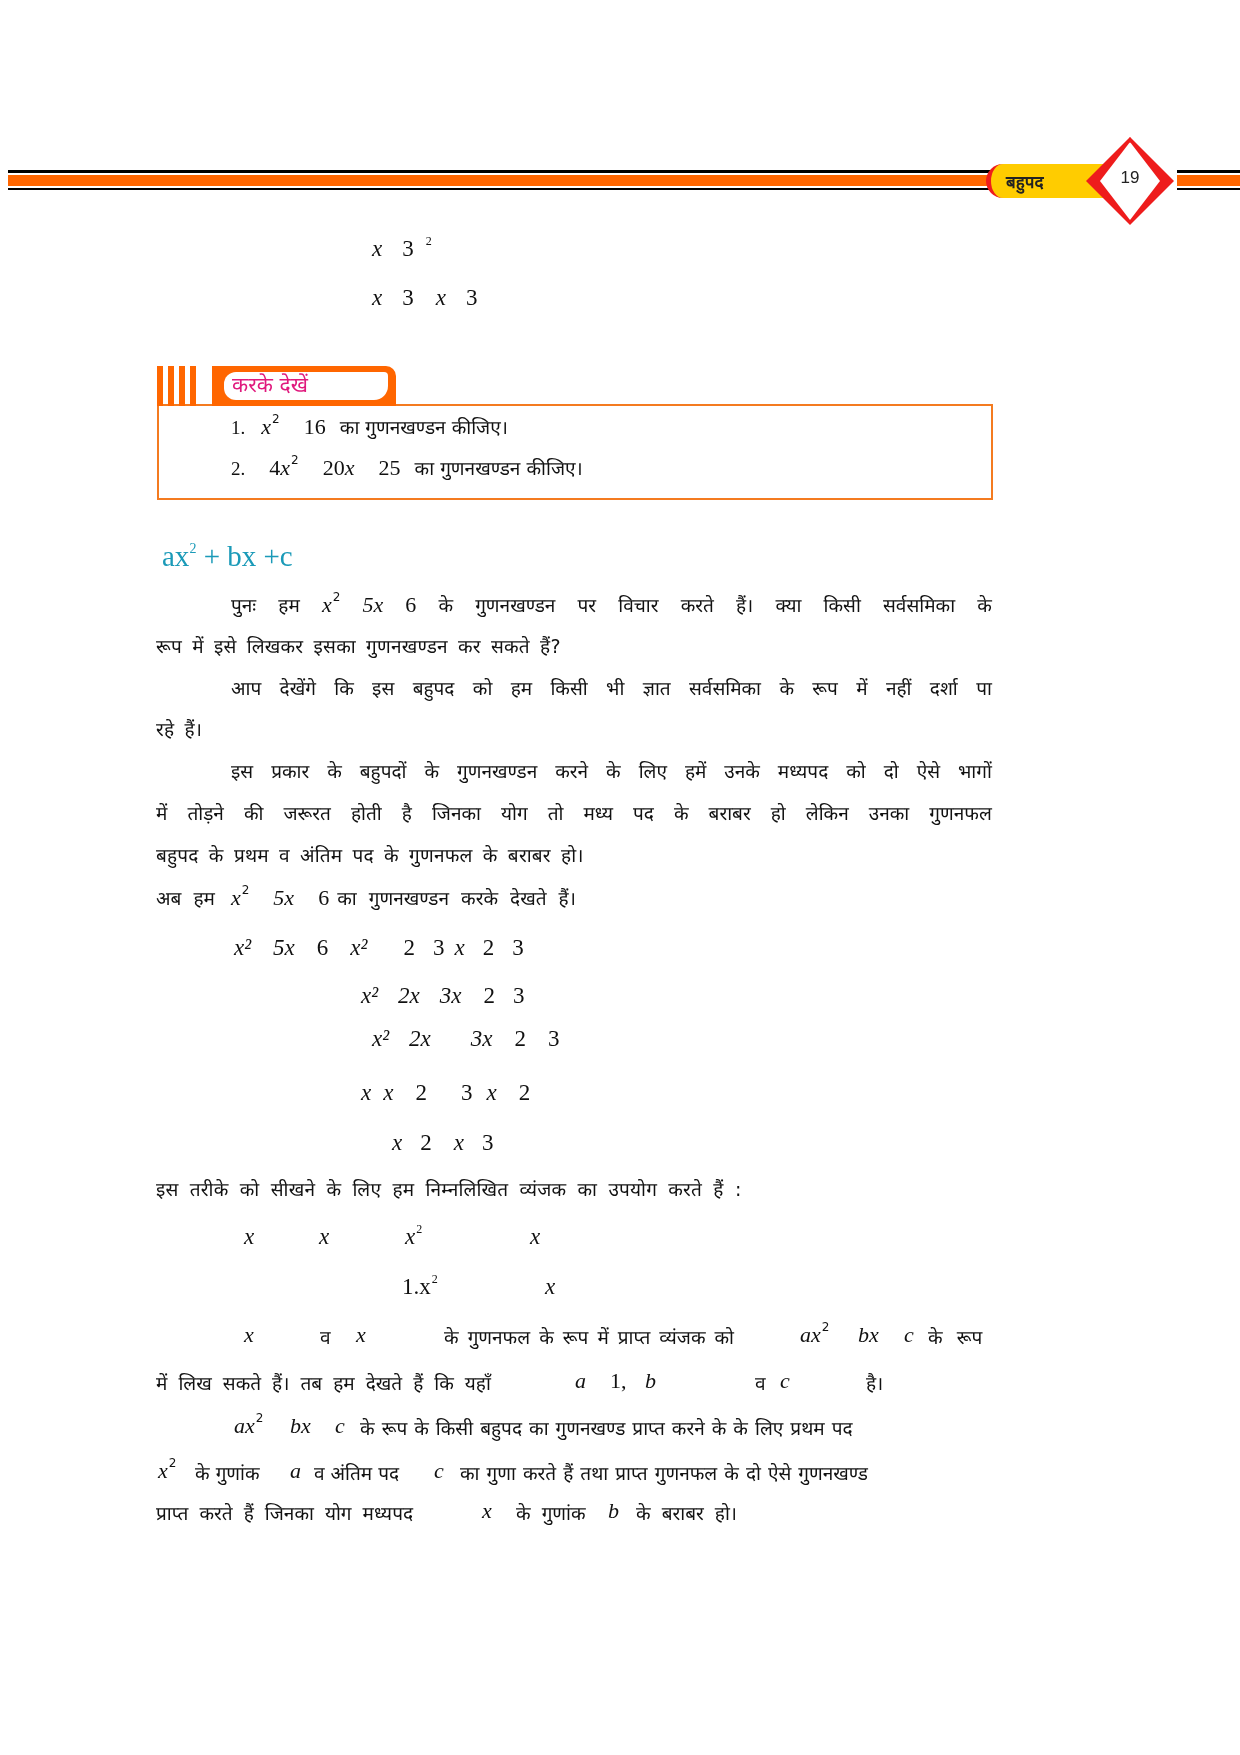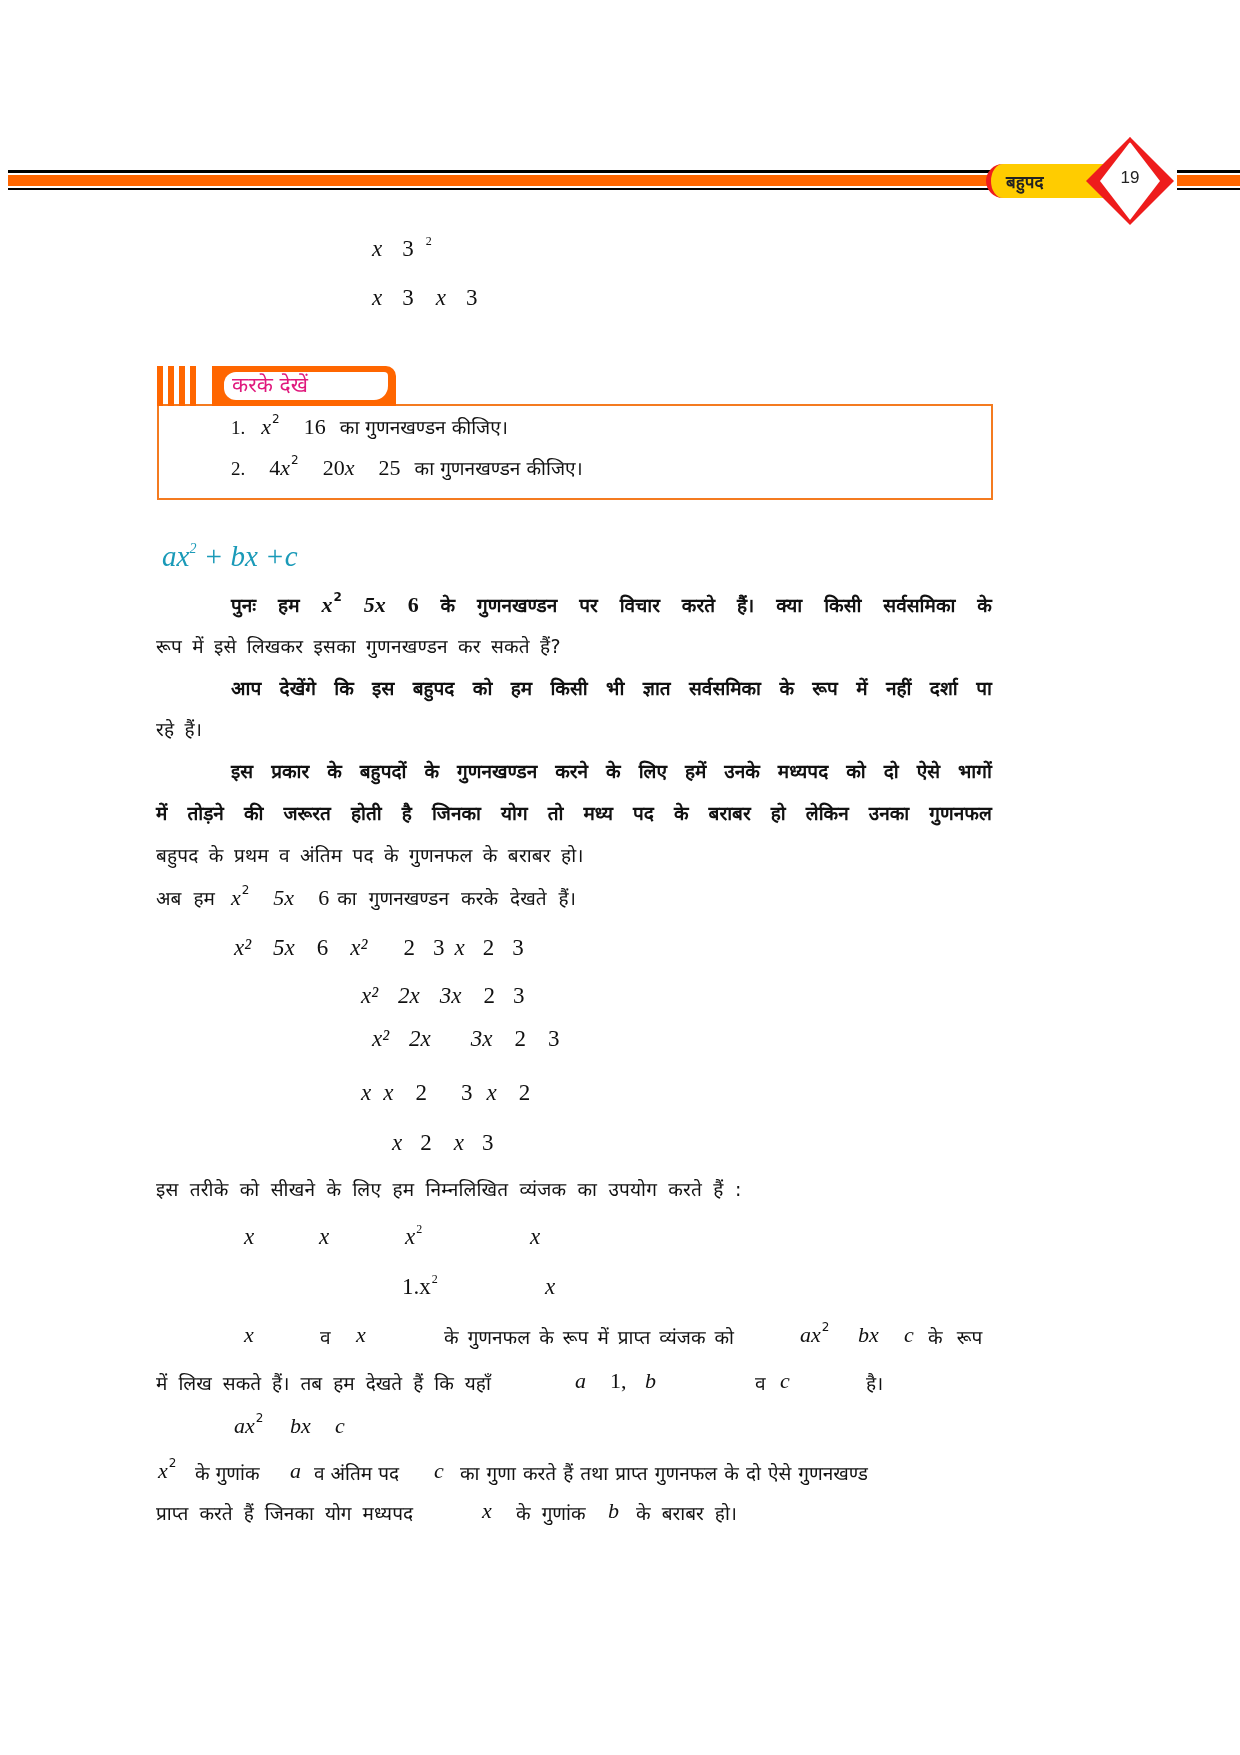--- a/index.html
+++ b/index.html
@@ -4,21 +4,21 @@
 <style>
   html, body { margin: 0; padding: 0; background: #ffffff; }
   body { width: 1240px; height: 1755px; position: relative; overflow: hidden;
          font-family: "DejaVu Sans", sans-serif; color: #111; }
   .abs { position: absolute; white-space: nowrap; }
   .math { font-family: "Liberation Serif", serif; font-size: 23px; }
   .math i { font-style: italic; }
   .sup { font-size: 12px; position: relative; top: -11px; margin-left: 1px; }
   .hi { font-family: "DejaVu Sans", sans-serif; font-size: 19px; letter-spacing: 0.2px; }
   .line { position: absolute; left: 156px; width: 836px; white-space: nowrap; display: flex;
-          justify-content: space-between; align-items: flex-end; font-size: 19px; font-weight: bold; }
+          justify-content: space-between; align-items: flex-end; font-size: 19px; }
   .line.indent { left: 231px; width: 761px; }
   .line span { display: inline-block; }
   .m { font-family: "Liberation Serif", serif; font-size: 22px; font-style: italic; }
   .n { font-family: "Liberation Serif", serif; font-size: 22px; }
 
   
   .hbar-left { position: absolute; left: 8px; top: 170px; width: 990px; height: 20px; }
   .hbar-right { position: absolute; left: 1177px; top: 170px; width: 63px; height: 20px; }
   .hbar-left .k1, .hbar-right .k1 { position:absolute; left:0; right:0; top:0; height:3px; background:#000; }
   .hbar-left .o, .hbar-right .o { position:absolute; left:0; right:0; top:5px; height:11px; background:#ff6600; }
@@ -34,21 +34,21 @@
   .tab { position: absolute; left: 157px; top: 366px; width: 239px; height: 40px; }
   .stripe { position: absolute; top: 0; width: 6px; height: 40px; background: #ff6600; }
   .tab-main { position: absolute; left: 55px; top: 0; width: 184px; height: 40px; background: #ff6600;
               border-radius: 0 10px 0 0; }
   .tab-inner { position: absolute; left: 67px; top: 6px; width: 164px; height: 28px; background: #fff;
                border-radius: 12px 4px 14px 12px; }
   .tab-label { position: absolute; left: 232px; top: 370px; font-size: 21px; color: #e0197d; }
   .box { position: absolute; left: 157px; top: 404px; width: 832px; height: 92px;
          border: 2.5px solid #f47b20; border-top-width: 2px; }
   .heading { position: absolute; left: 162px; top: 540px; font-family: "Liberation Serif", serif;
-             font-style: italic; font-size: 29px; color: #1a9ab8; }
+             font-size: 29px; color: #1a9ab8; }
   .heading .hs { font-size: 14px; position: relative; top: -13px; }
 </style>
 </head>
 <body>
 
 <div class="hbar-left">
     <div class="k1"></div>
     <div class="o"></div>
     <div class="k2"></div>
   </div>
@@ -233,20 +233,21 @@
   <span class="abs n" style="left:610px;top:0">1,</span>
   <i class="abs m" style="left:645px;top:0">b</i>
   <span class="abs" style="left:755px;top:2px">व</span>
   <i class="abs m" style="left:780px;top:0">c</i>
   <span class="abs" style="left:866px;top:2px">है।</span>
 </div>
 <div class="abs" style="left:0;top:1413px;width:1240px;height:34px;font-size:19px;">
   <span class="abs" style="left:234px;top:0"><i class="m">ax</i><span class="sup">2</span></span>
   <i class="abs m" style="left:290px;top:0">bx</i>
   <i class="abs m" style="left:335px;top:0">c</i>
+  <span class="abs" style="left:360px;top:2px;word-spacing:1px">के रूप के किसी बहुपद का गुणनखण्ड प्राप्त करने के के लिए प्रथम पद</span>
 </div>
 <div class="abs" style="left:0;top:1458px;width:1240px;height:34px;font-size:19px;">
   <span class="abs" style="left:158px;top:0"><i class="m">x</i><span class="sup">2</span></span>
   <span class="abs" style="left:195px;top:2px">के गुणांक</span>
   <i class="abs m" style="left:290px;top:0">a</i>
   <span class="abs" style="left:314px;top:2px">व अंतिम पद</span>
   <i class="abs m" style="left:434px;top:0">c</i>
   <span class="abs" style="left:460px;top:2px;word-spacing:1px">का गुणा करते हैं तथा प्राप्त गुणनफल के दो ऐसे गुणनखण्ड</span>
 </div>
 <div class="abs" style="left:0;top:1498px;width:1240px;height:34px;font-size:19px;">

